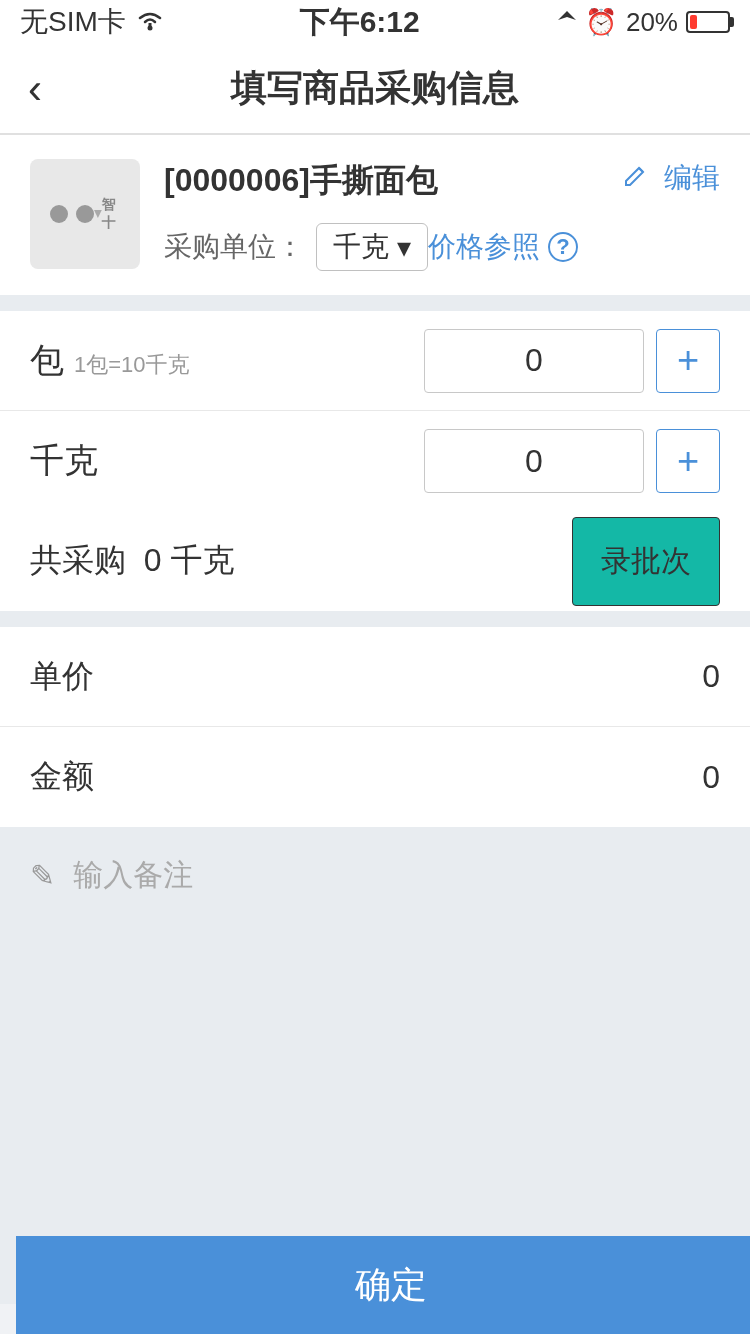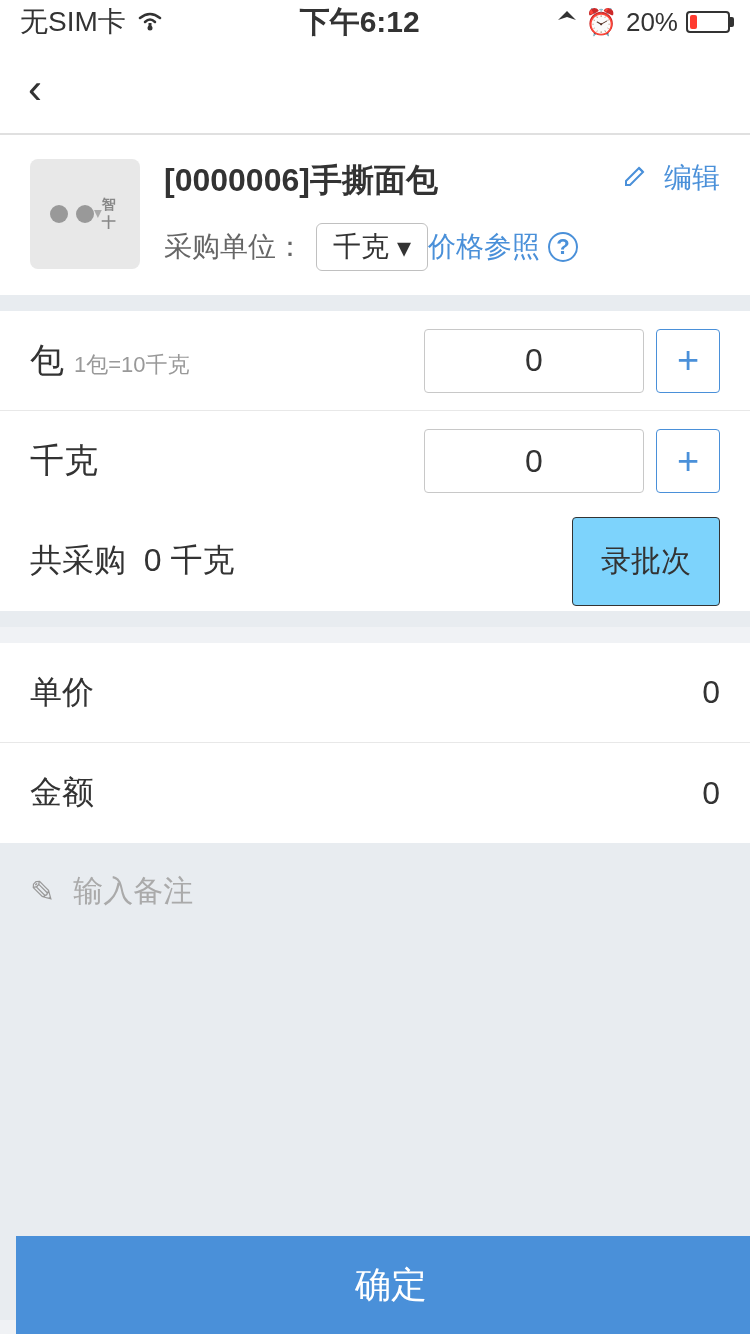--- a/index.html
+++ b/index.html
@@ -203,27 +203,27 @@
       height: 100px;
     }
     .summary-text { font-size: 32px; color: #333; }
     .batch-btn {
       border: 1px solid #333;
       border-radius: 4px;
       padding: 23px 28px;
       font-size: 30px;
       color: #333;
       cursor: pointer;
-      background: #7dd3fc;
+      background: #14b8a6;
     }
 
     
     .price-section {
       background: #fff;
-      margin-top: 16px;
+      margin-top: 0;
     }
     .price-row {
       display: flex;
       align-items: center;
       justify-content: space-between;
       padding: 0 30px;
       height: 100px;
       border-bottom: 1px solid #e8e8e8;
     }
     .price-row:last-child { border-bottom: none; }
@@ -306,20 +306,21 @@
       <span>⏰</span>
       <span>20%</span>
       <span class="battery-icon">
         <span class="battery-fill"></span>
       </span>
     </div>
   </div>
 
   <div class="nav-bar">
     <span class="nav-back">‹</span>
+    <span class="nav-title">填写商品采购信息</span>
   </div>
 
   <div class="divider-line"></div>
 
   <div class="product-card">
     <div class="product-thumb">
       <div class="owl-logo">
         <div class="owl-eyes">
           <div class="owl-eye"></div>
           <div class="owl-eye"></div>

